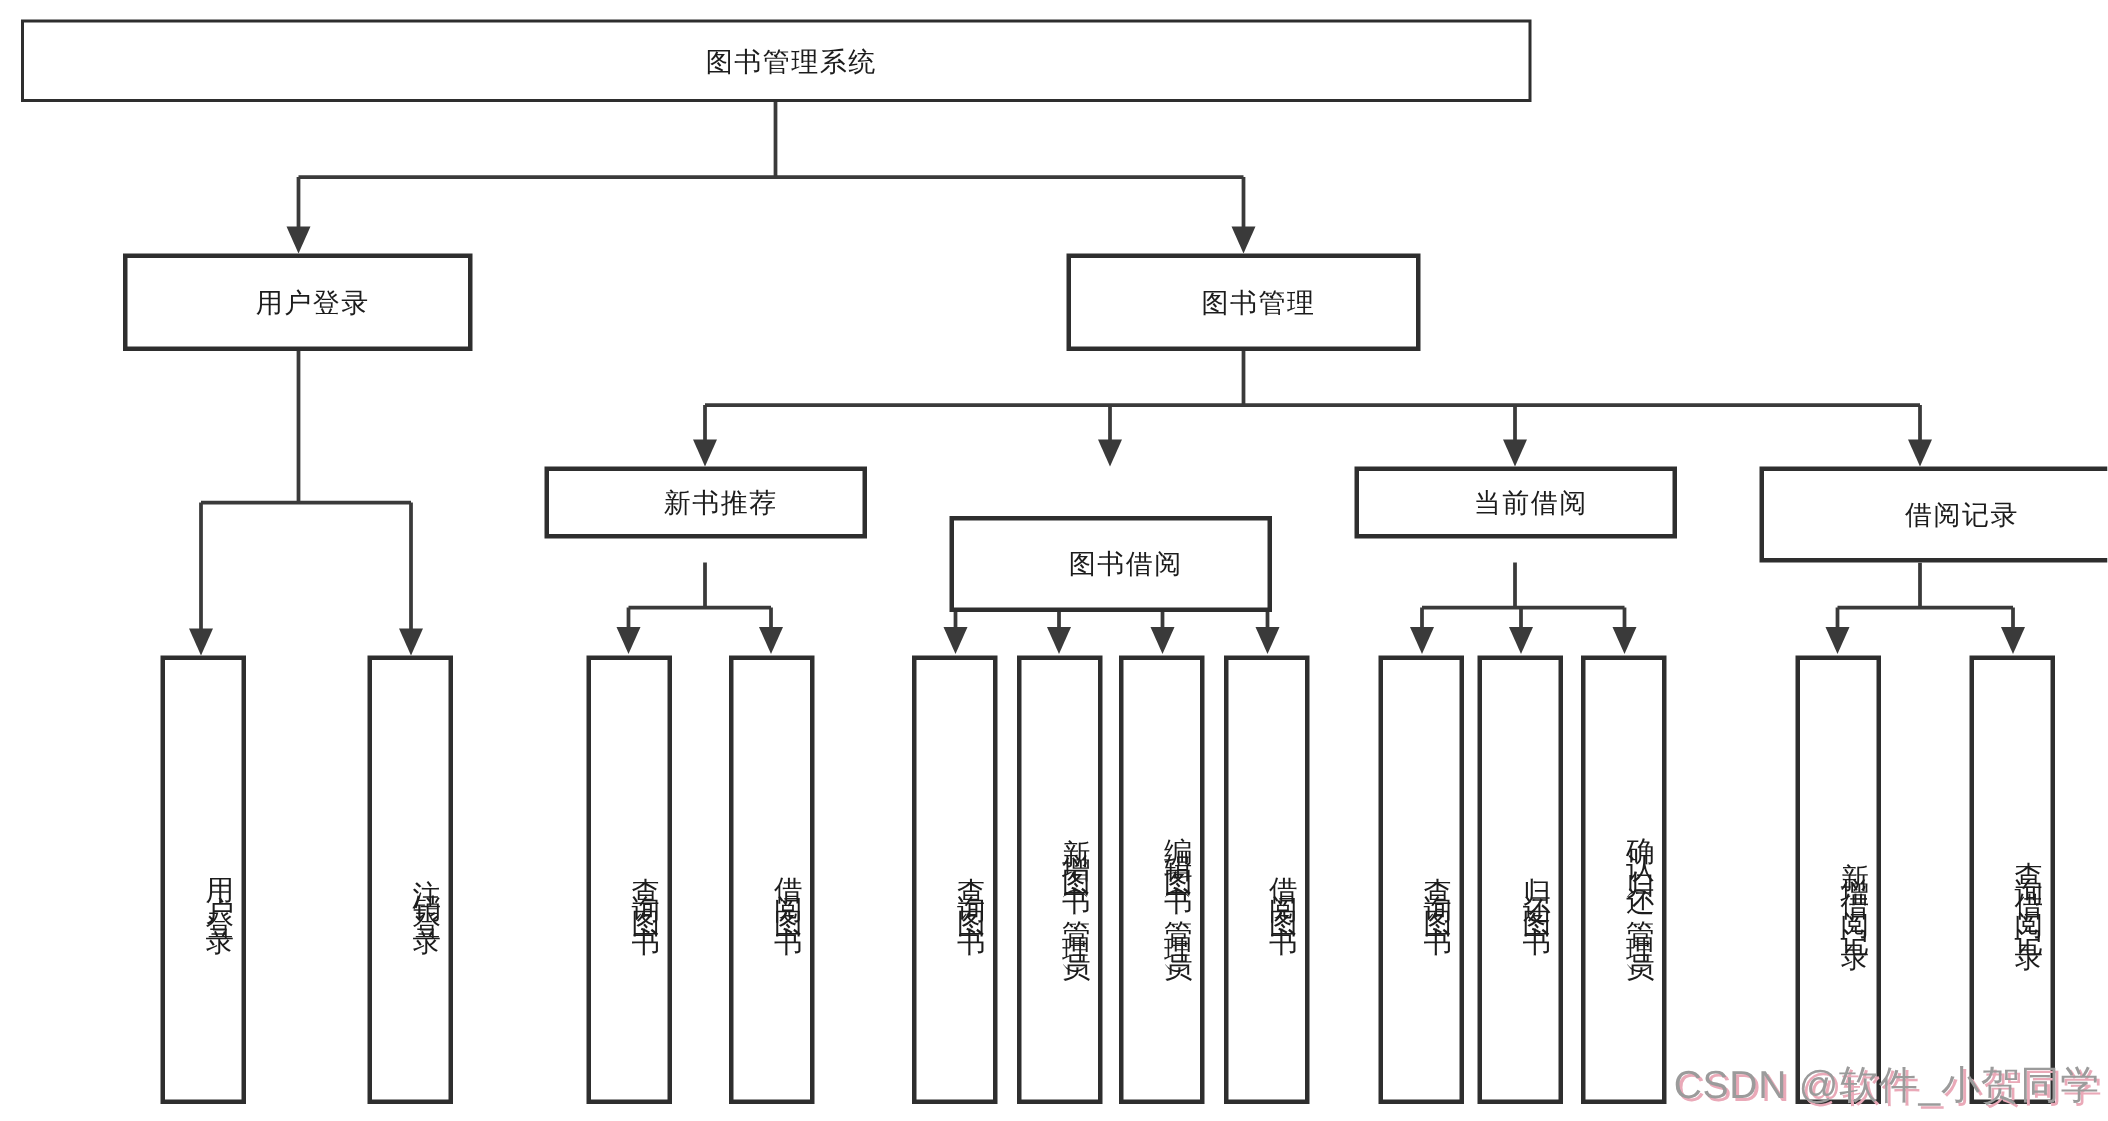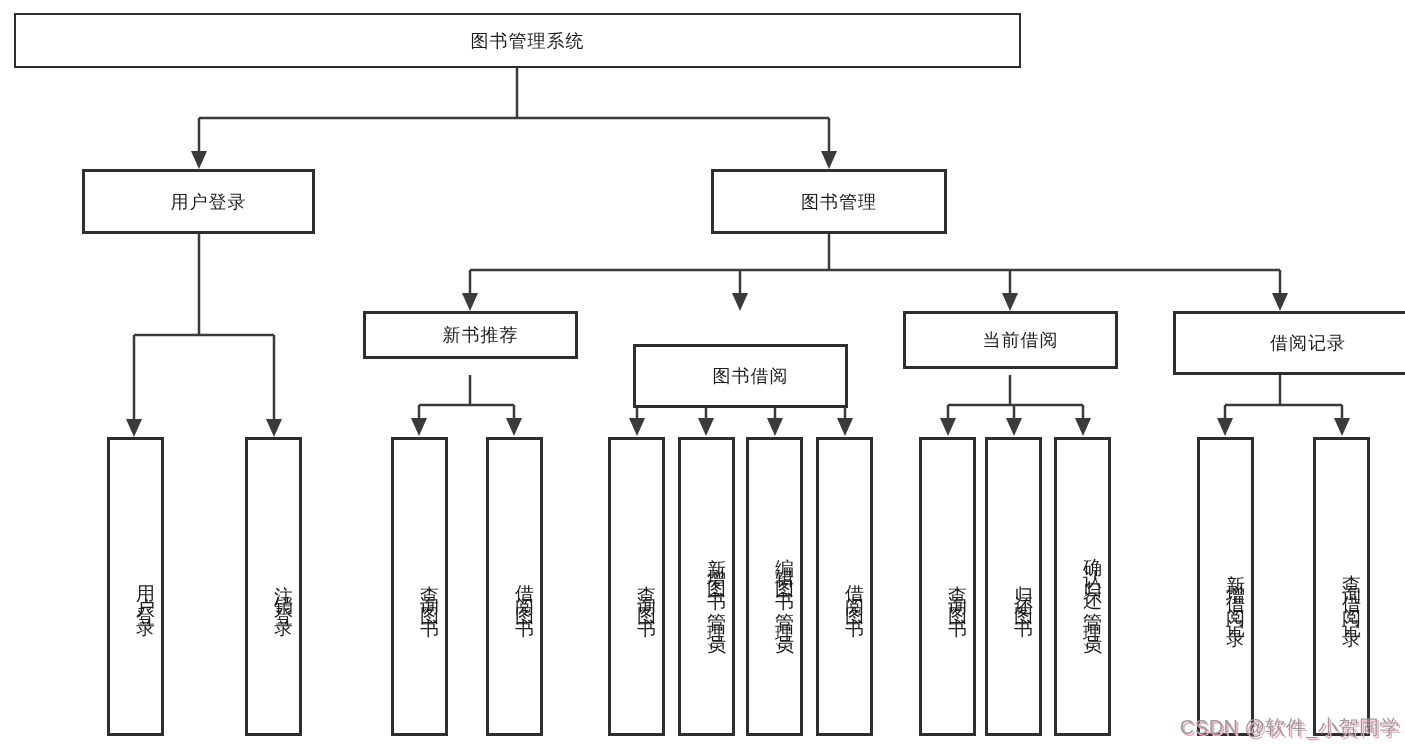--- a/index.html
+++ b/index.html
@@ -29,21 +29,21 @@
     text-orientation:mixed;
     font-size:19px;
     letter-spacing:11px;
     margin-bottom:-11px;
     white-space:nowrap;
   }
   .watermark {
     position:absolute;
     right:5px; bottom:6px;
     z-index:3;
-    font-size:20px;
+    font-size:26px;
     color:#9b9b9b;
     text-shadow:2px 2px 0 #eaa9b8;
     letter-spacing:0.5px;
   }
 </style>
 </head>
 <body>
 
 <div class="stage">
 
@@ -133,21 +133,21 @@
   <div class="box" style="left:711px; top:169px; width:236px; height:65px;align-items:center;">
     <span>图书管理</span>
   </div>
 
   <div class="box" style="left:363px; top:311px; width:215px; height:48px;">
     <span>新书推荐</span>
   </div>
   <div class="box" style="left:633px; top:311px; width:215px; height:64px;margin-top:33px;">
     <span>图书借阅</span>
   </div>
-  <div class="box" style="left:903px; top:311px; width:215px; height:58px;font-family:Liberation Serif, serif;">
+  <div class="box" style="left:903px; top:311px; width:215px; height:48px;font-family:Liberation Serif, serif;">
     <span>当前借阅</span>
   </div>
   <div class="box" style="left:1173px; top:311px; width:250px; height:64px;">
     <span>借阅记录</span>
   </div>
 
   <div class="box vbox" style="left:107px; top:437px; width:57px; height:299px;">
     <span>用户登录</span>
   </div>
   <div class="box vbox" style="left:245px; top:437px; width:57px; height:299px;">

